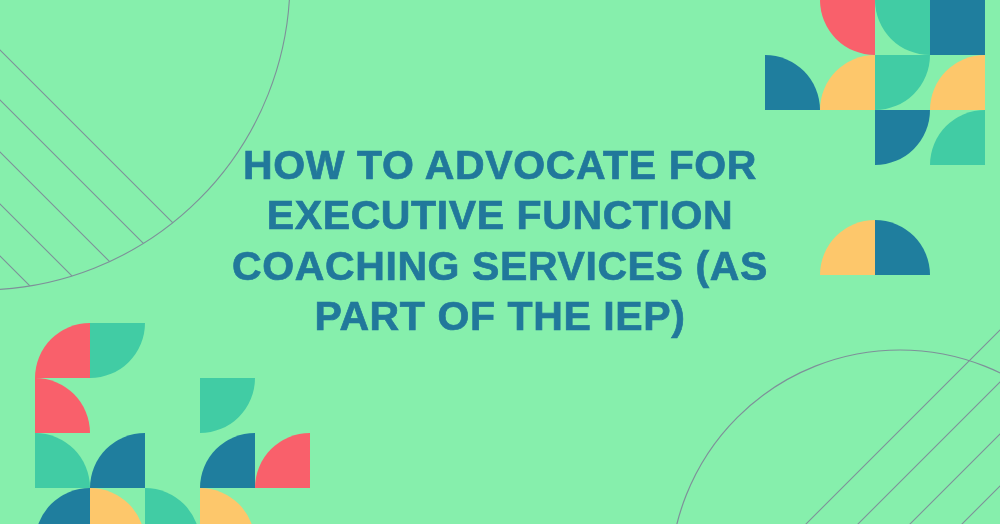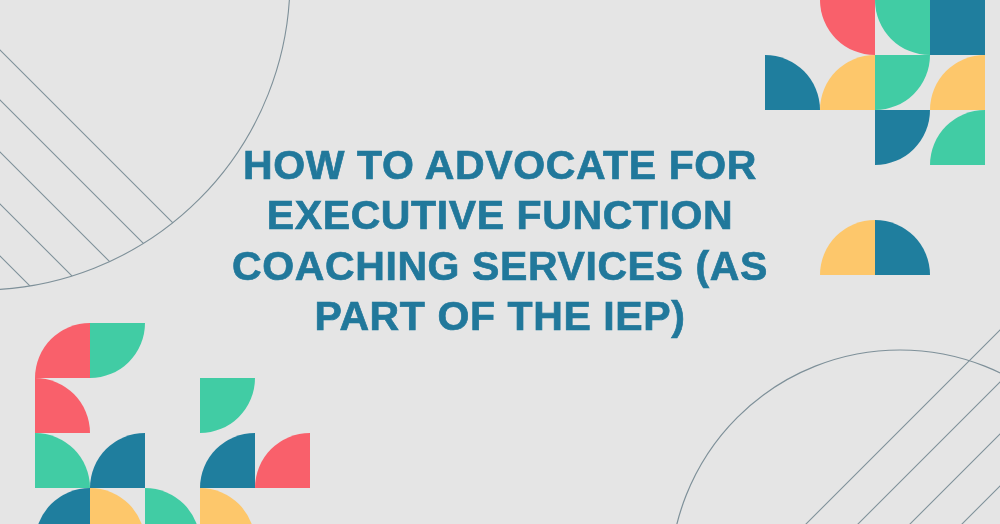--- a/index.html
+++ b/index.html
@@ -57,21 +57,21 @@
     letter-spacing: 0.6px;
     color: #21789b;
     text-transform: uppercase;
     -webkit-text-stroke: 0.7px #21789b;
     margin: 0;
   }
 </style>
 </head>
 <body>
 
-<div id="canvas" style="background: #e5e5e5; text-decoration: underline;">
+<div id="canvas" style="background: #86efac; text-decoration: underline;">
 
   <svg class="lineart" viewBox="0 0 1000 524" xmlns="http://www.w3.org/2000/svg">
     <defs>
       <clipPath id="tlClip">
         <path d="M -20 -20 L 290 -20 A 310 310 0 0 1 -20 290 Z"></path>
       </clipPath>
       <clipPath id="brClip">
         <path d="M 1020 544 L 1020 300 A 244 244 0 0 0 776 544 Z"></path>
       </clipPath>
     </defs>

